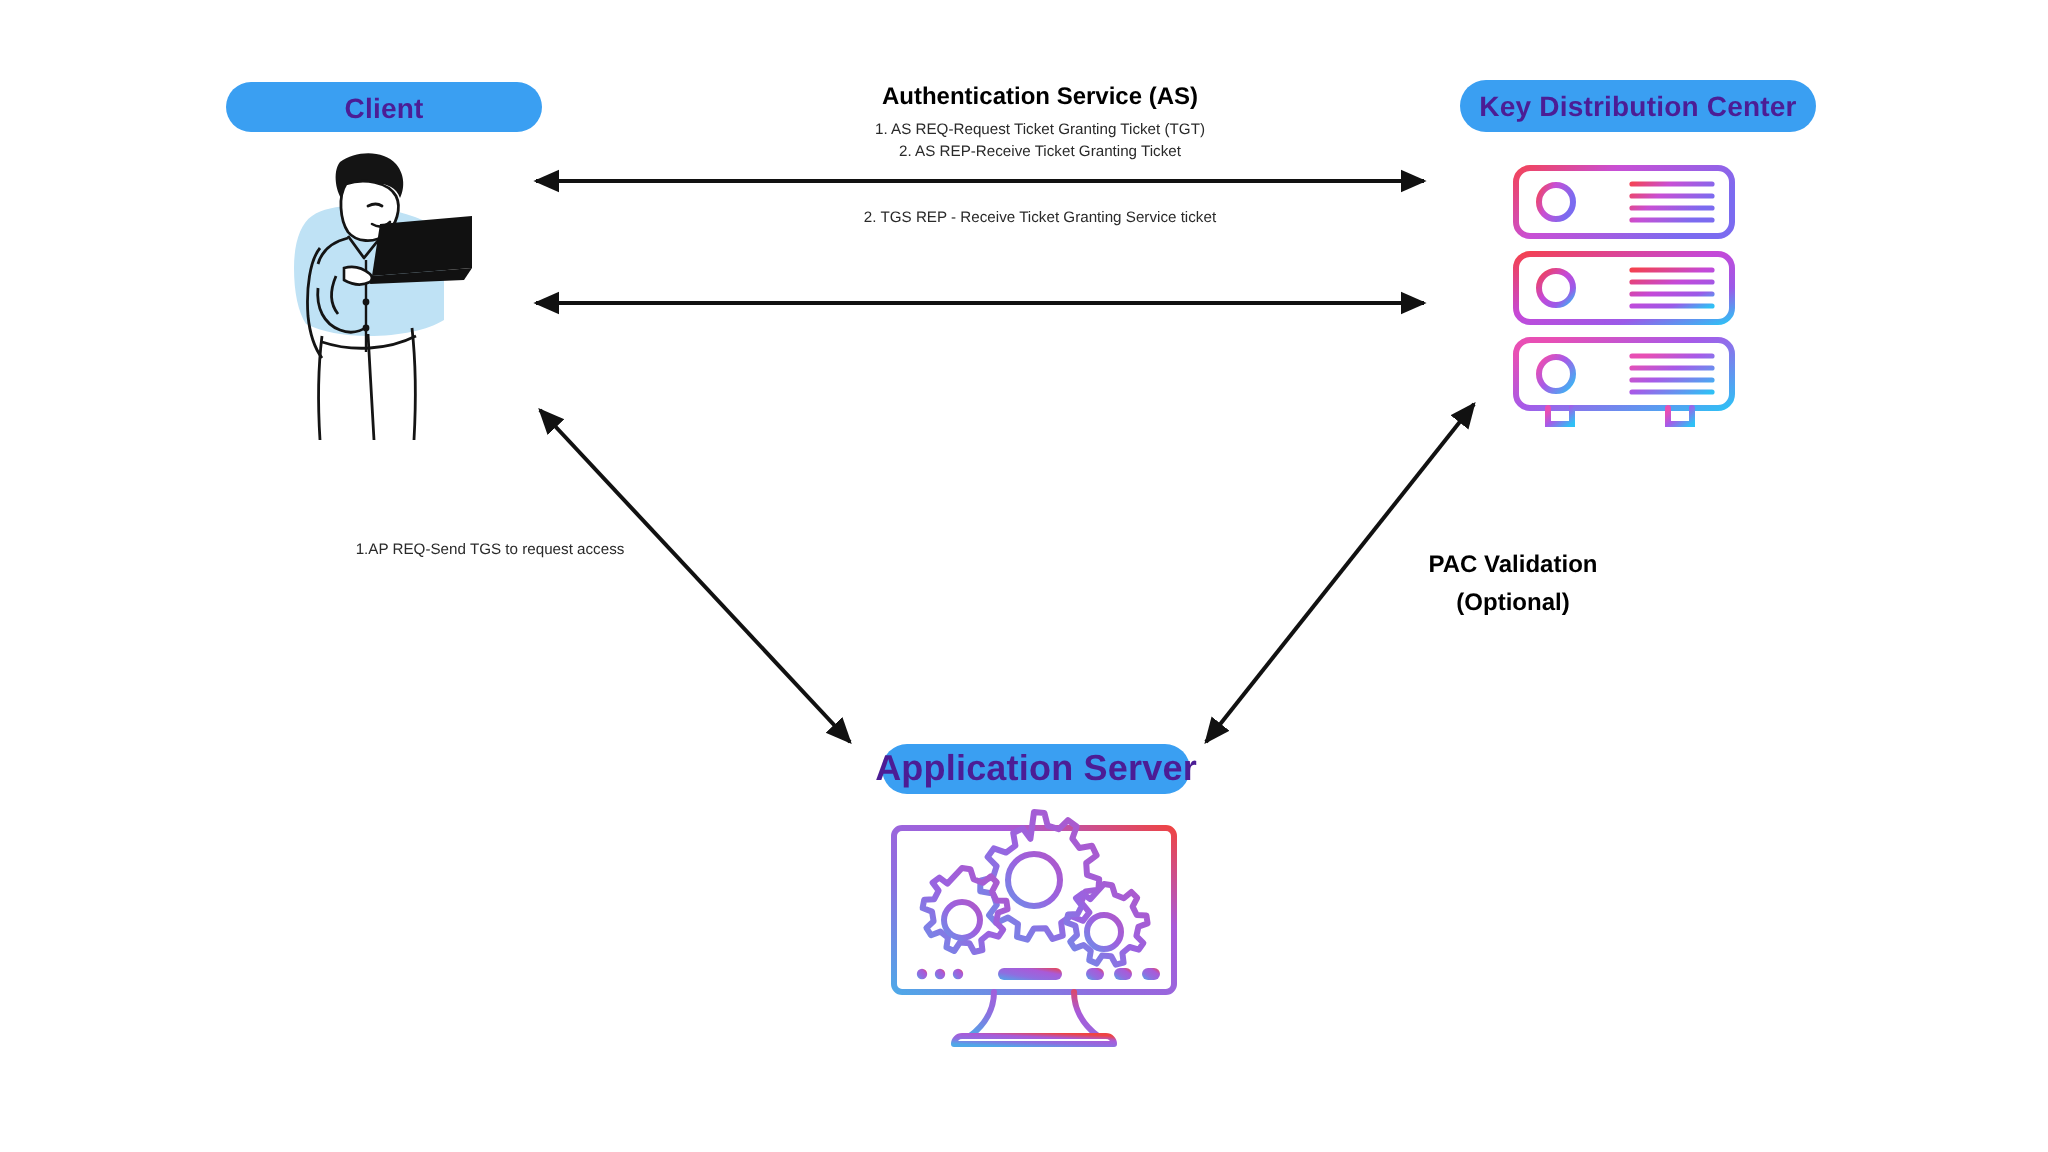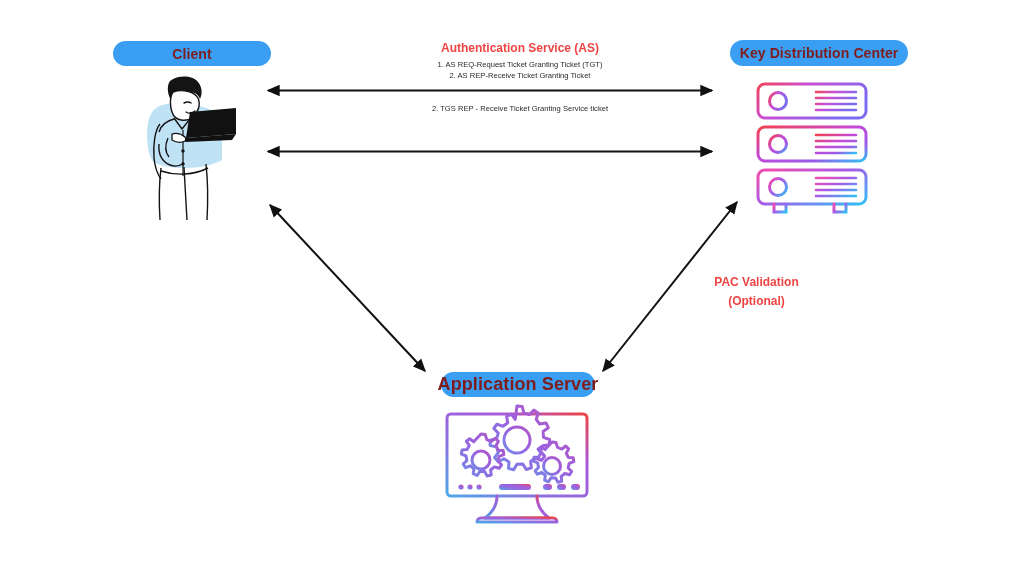--- a/index.html
+++ b/index.html
@@ -19,21 +19,21 @@
     position: absolute;
     inset: 0;
     width: 1024px;
     height: 576px;
   }
 
   
   .pill {
     position: absolute;
     background: #3a9ff2;
-    color: #7f1d1d;
+    color: #4c1d95;
     border-radius: 999px;
     font-weight: 700;
     text-align: center;
     display: flex;
     align-items: center;
     justify-content: center;
     letter-spacing: .1px;
     white-space: nowrap;
     box-sizing: border-box;
   }
@@ -54,21 +54,21 @@
   }
 
   
   .edge-label {
     position: absolute;
     text-align: center;
   }
   .edge-label .title {
     font-weight: 700;
     font-size: 12px;
-    color: #ef4444;
+    color: #000000;
     line-height: 15px;
     margin-bottom: 4px;
     white-space: nowrap;
   }
   .edge-label .step {
     font-size: 7.6px;
     color: #2a2a2a;
     line-height: 10.5px;
     white-space: nowrap;
   }
@@ -275,18 +275,19 @@
   <div class="title">Authentication Service (AS)</div>
   <div class="step">1. AS REQ-Request Ticket Granting Ticket (TGT)</div>
   <div class="step">2. AS REP-Receive Ticket Granting Ticket</div>
 </div>
 
 <div class="edge-label" id="label-tgt">
   <div class="step">2. TGS REP - Receive Ticket Granting Service ticket</div>
 </div>
 
 <div class="edge-label" id="label-auth">
+  <div class="step">1.AP REQ-Send TGS to request access</div>
 </div>
 
 <div class="edge-label" id="label-pac">
   <div class="title">PAC Validation</div>
   <div class="title">(Optional)</div>
 </div>
 
 </body></html>

